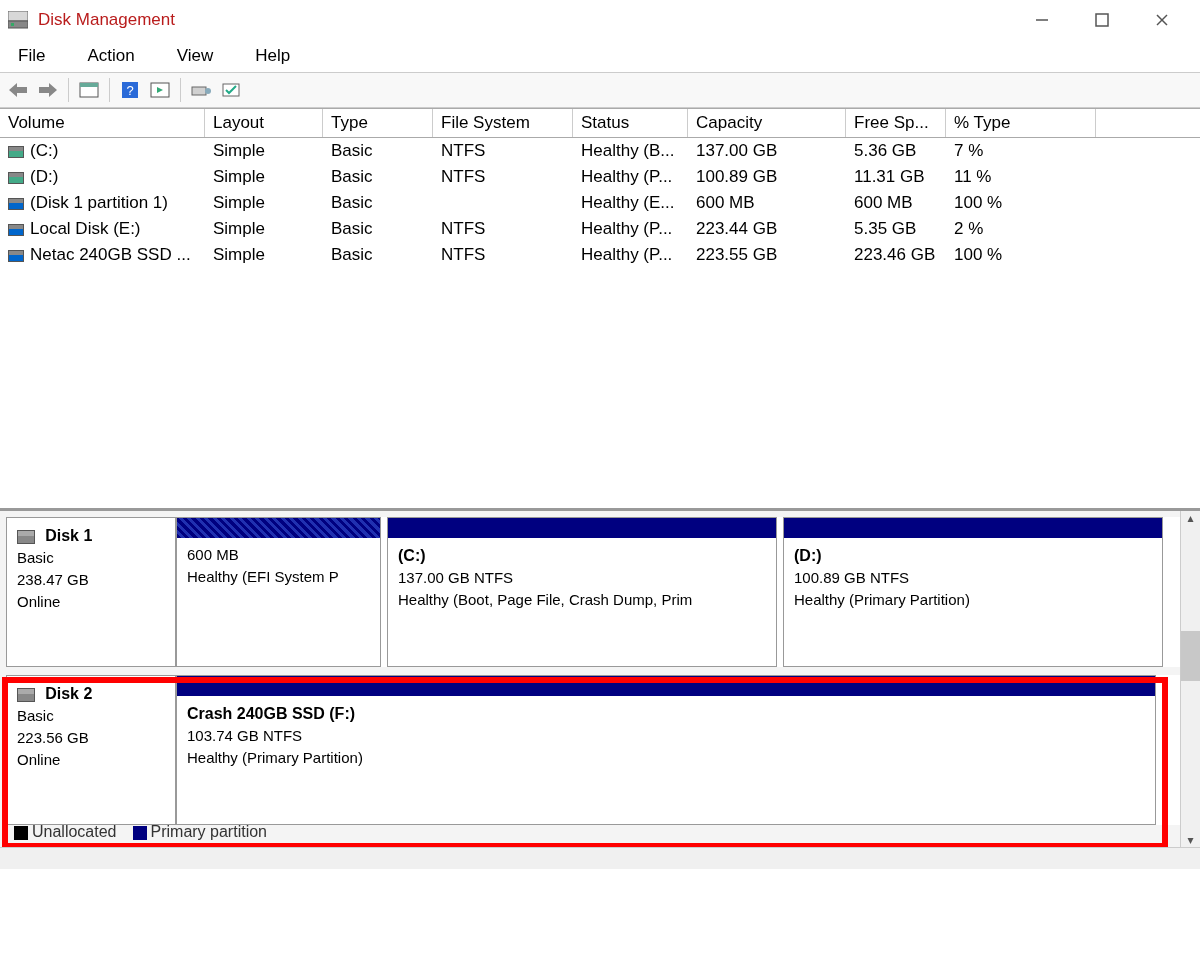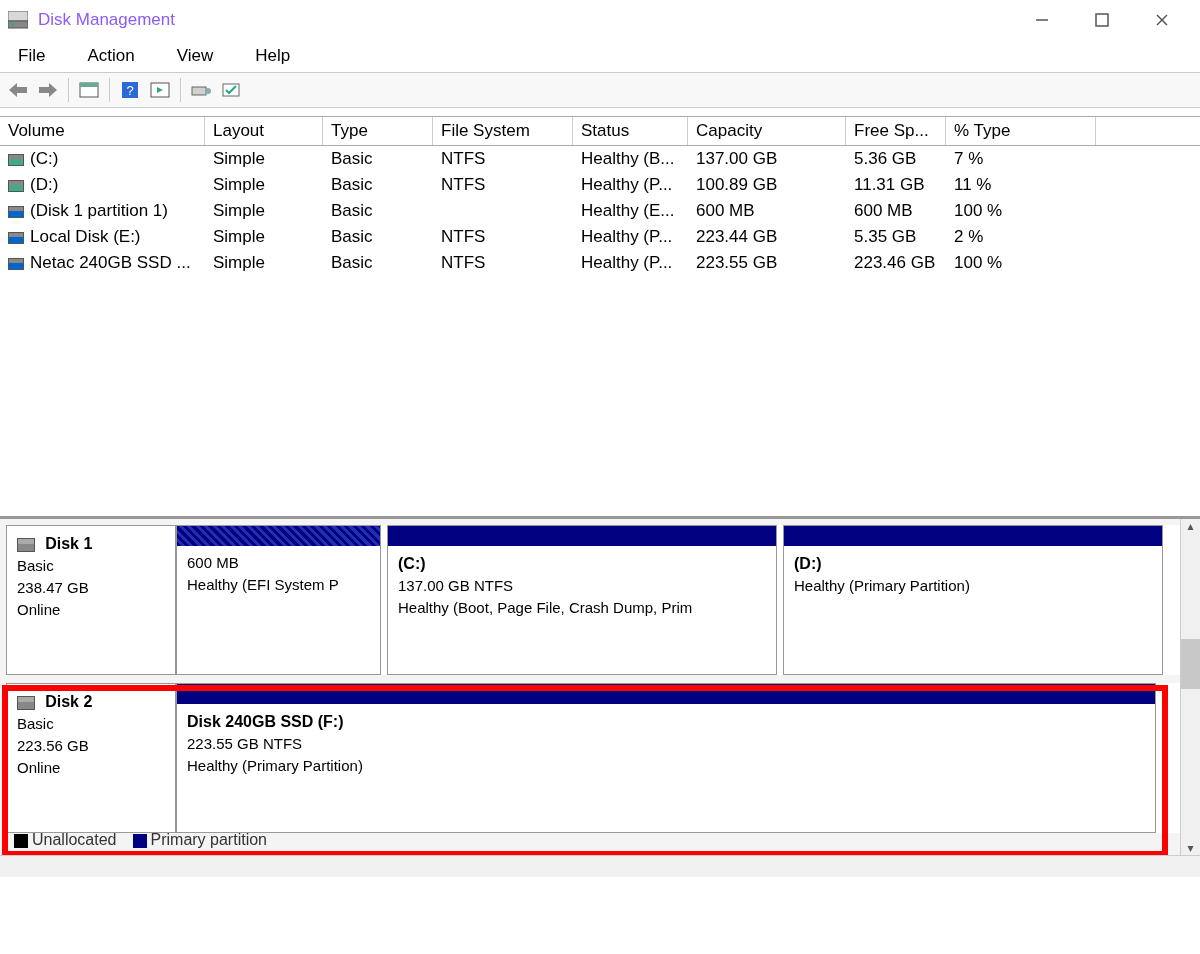--- a/index.html
+++ b/index.html
@@ -18,21 +18,21 @@
     display: flex;
     align-items: center;
     padding: 0 8px;
     background: #fff;
   }
   .titlebar .app-icon {
     width: 20px; height: 18px;
     margin-right: 10px;
     display: inline-block;
   }
-  .titlebar .title { font-size: 17px; color: #8b5cf6; }
+  .titlebar .title { font-size: 17px; color: #b91c1c; }
   .win-controls {
     margin-left: auto;
     display: flex;
     gap: 40px;
     padding-right: 20px;
   }
   .win-controls span {
     width: 20px; height: 20px;
     display: flex; align-items: center; justify-content: center;
     color: #555;
@@ -60,21 +60,20 @@
   .tb-btn {
     width: 24px; height: 24px;
     display: flex; align-items: center; justify-content: center;
   }
   .tb-sep { width: 1px; height: 24px; background: #ccc; margin: 0 2px; }
 
   
   .volume-list {
     border-top: 1px solid #aaa;
     border-bottom: 1px solid #999;
-    margin-top: 8px;
   }
   .vl-header {
     display: flex;
     background: #fff;
     border-bottom: 1px solid #aaa;
     font-size: 17px;
   }
   .vl-header > div {
     padding: 4px 8px;
     border-right: 1px solid #ccc;
@@ -366,40 +365,41 @@
         <div class="part-body">
           <b>(C:)</b>
           <div>137.00 GB NTFS</div>
           <div>Healthy (Boot, Page File, Crash Dump, Prim</div>
         </div>
       </div>
       <div class="part" style="width:380px;">
         <div class="part-bar"></div>
         <div class="part-body">
           <b>(D:)</b>
+          <div>100.89 GB NTFS</div>
           <div>Healthy (Primary Partition)</div>
         </div>
       </div>
     </div>
   </div>
 
   <div class="disk-row" style="height:150px;">
     <div class="disk-info">
       <span class="drive-icon"></span>
       <b>Disk 2</b><br>
       <span>Basic</span><br>
       <span>223.56 GB</span><br>
       <span>Online</span>
     </div>
     <div class="disk-parts">
       <div class="part" style="width:980px;">
         <div class="part-bar"></div>
         <div class="part-body">
-          <b>Disk 240GB SSD  (F:)</b>
-          <div>223.55 GB NTFS</div>
+          <b>Crash 240GB SSD  (F:)</b>
+          <div>103.74 GB NTFS</div>
           <div>Healthy (Primary Partition)</div>
         </div>
       </div>
     </div>
   </div>
 
   <div class="highlight-red" style="left:2px; top:166px; width:1166px; height:172px;"></div>
 
   <div class="vscroll">
     <span>▴</span>

